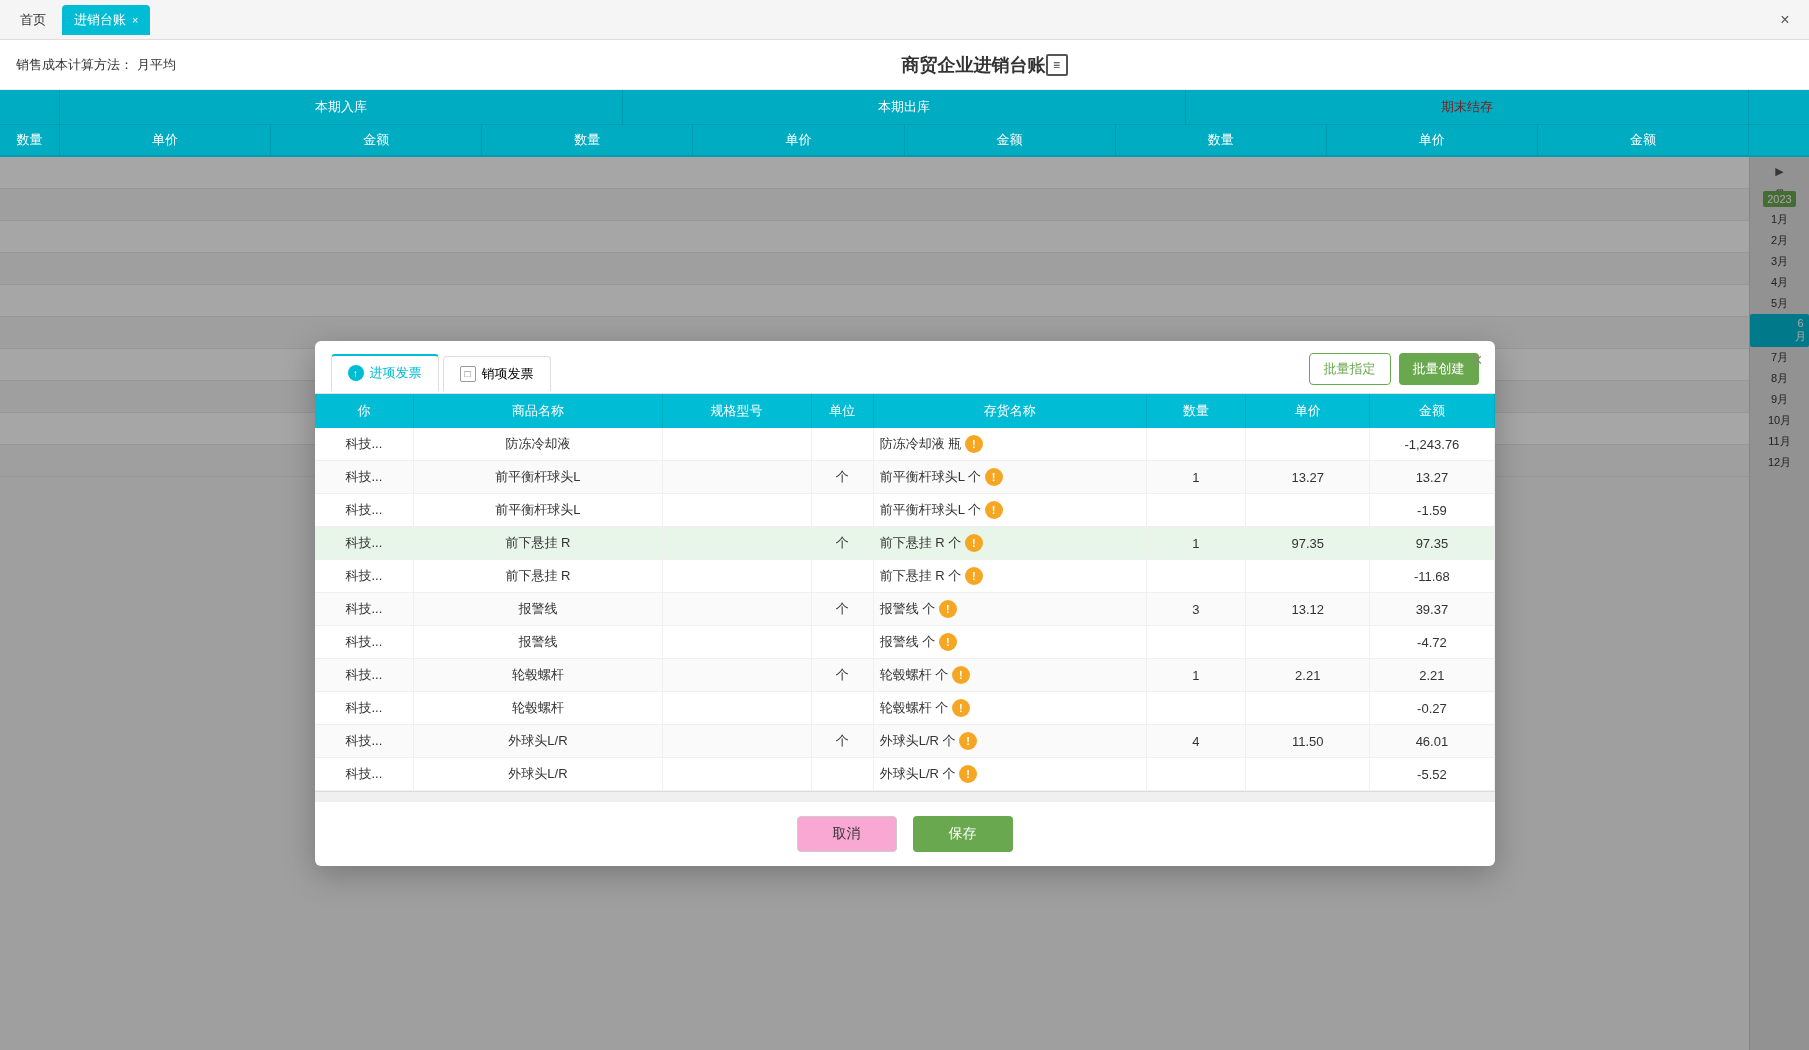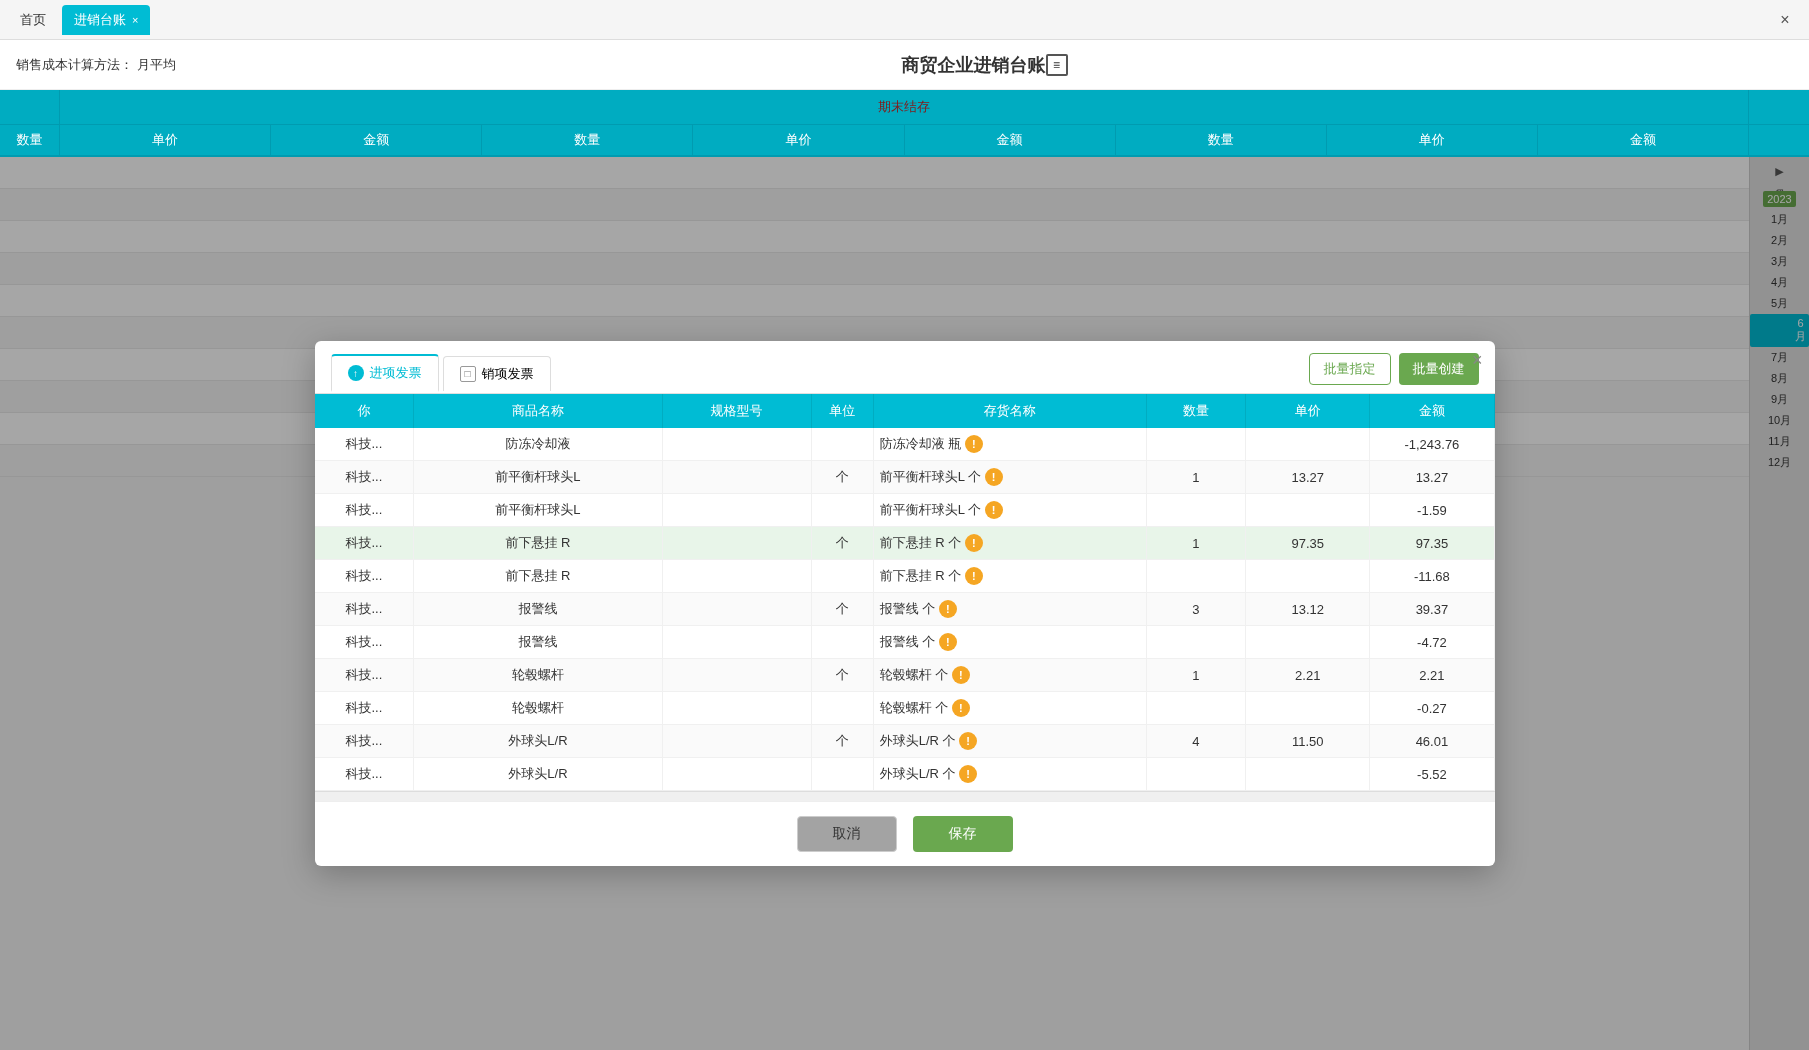--- a/index.html
+++ b/index.html
@@ -133,21 +133,21 @@
       text-align: center; line-height: 18px;
     }
 
     
     .dialog-footer {
       display: flex; justify-content: center; gap: 16px;
       padding: 14px 16px; border-top: 1px solid #eee;
     }
     .btn-cancel {
       padding: 8px 32px; border: 1px solid #ccc; border-radius: 4px;
-      background: #a3a3a3; cursor: pointer; font-size: 14px; color: #333;
+      background: #f9a8d4; cursor: pointer; font-size: 14px; color: #333;
       min-width: 100px;
     }
     .btn-save {
       padding: 8px 32px; border: none; border-radius: 4px;
       background: #6aa84f; color: white; cursor: pointer; font-size: 14px;
       min-width: 100px;
     }
 
     
     .scrollbar-hint {
@@ -191,20 +191,22 @@
 
     <div class="page-title">
       <span>商贸企业进销台账</span>
       <div class="page-title-icon">≡</div>
     </div>
 
   </div>
 
   <div style="background:#00acc1; display:flex; border-bottom:1px solid #009bb0;">
     <div style="width:60px; text-align:center; padding:8px 4px; color:white; border-right:1px solid #009bb0; font-size:13px;"></div>
+    <div style="flex:1; text-align:center; padding:8px 4px; color:white; border-right:1px solid #009bb0; font-size:13px;">本期入库</div>
+    <div style="flex:1; text-align:center; padding:8px 4px; color:white; border-right:1px solid #009bb0; font-size:13px;">本期出库</div>
     <div style="flex:1; text-align:center; padding:8px 4px; color:#7f1d1d; border-right:1px solid #009bb0; font-size:13px;">期末结存</div>
     <div style="width:60px;"></div>
   </div>
   <div style="background:#00acc1; display:flex; border-bottom:2px solid #009bb0;">
     <div style="width:60px; text-align:center; padding:6px 4px; color:white; border-right:1px solid #009bb0; font-size:13px;">数量</div>
     <div style="flex:1; text-align:center; padding:6px 4px; color:white; border-right:1px solid #009bb0; font-size:13px;">单价</div>
     <div style="flex:1; text-align:center; padding:6px 4px; color:white; border-right:1px solid #009bb0; font-size:13px;">金额</div>
     <div style="flex:1; text-align:center; padding:6px 4px; color:white; border-right:1px solid #009bb0; font-size:13px;">数量</div>
     <div style="flex:1; text-align:center; padding:6px 4px; color:white; border-right:1px solid #009bb0; font-size:13px;">单价</div>
     <div style="flex:1; text-align:center; padding:6px 4px; color:white; border-right:1px solid #009bb0; font-size:13px;">金额</div>

